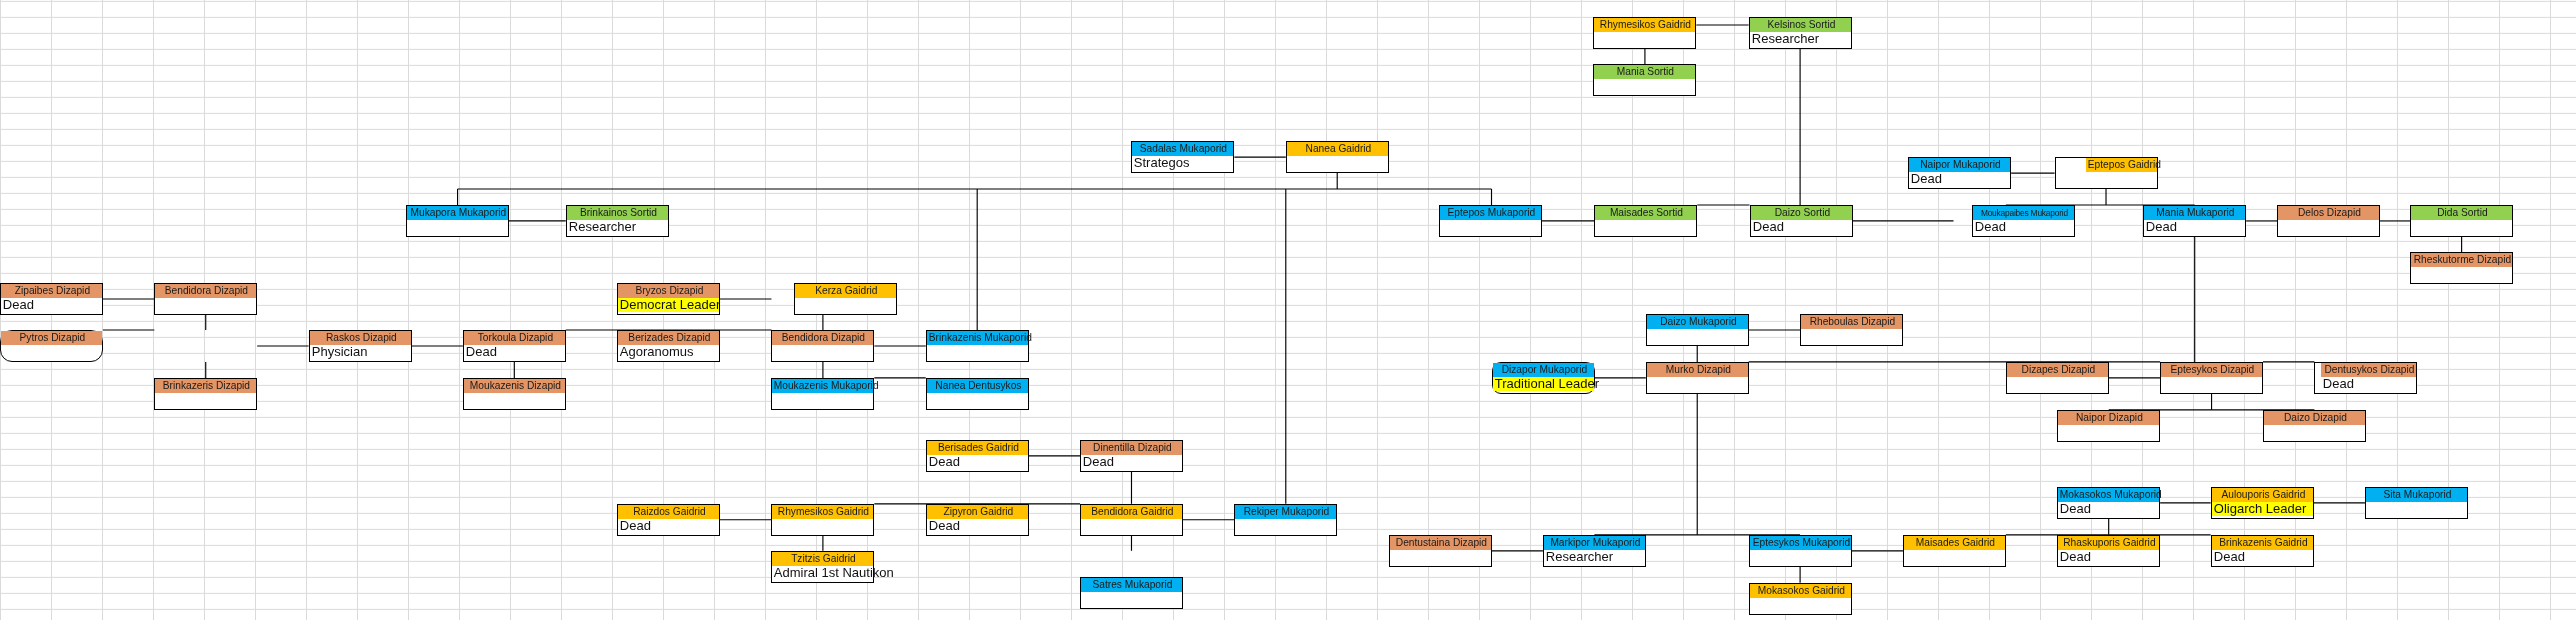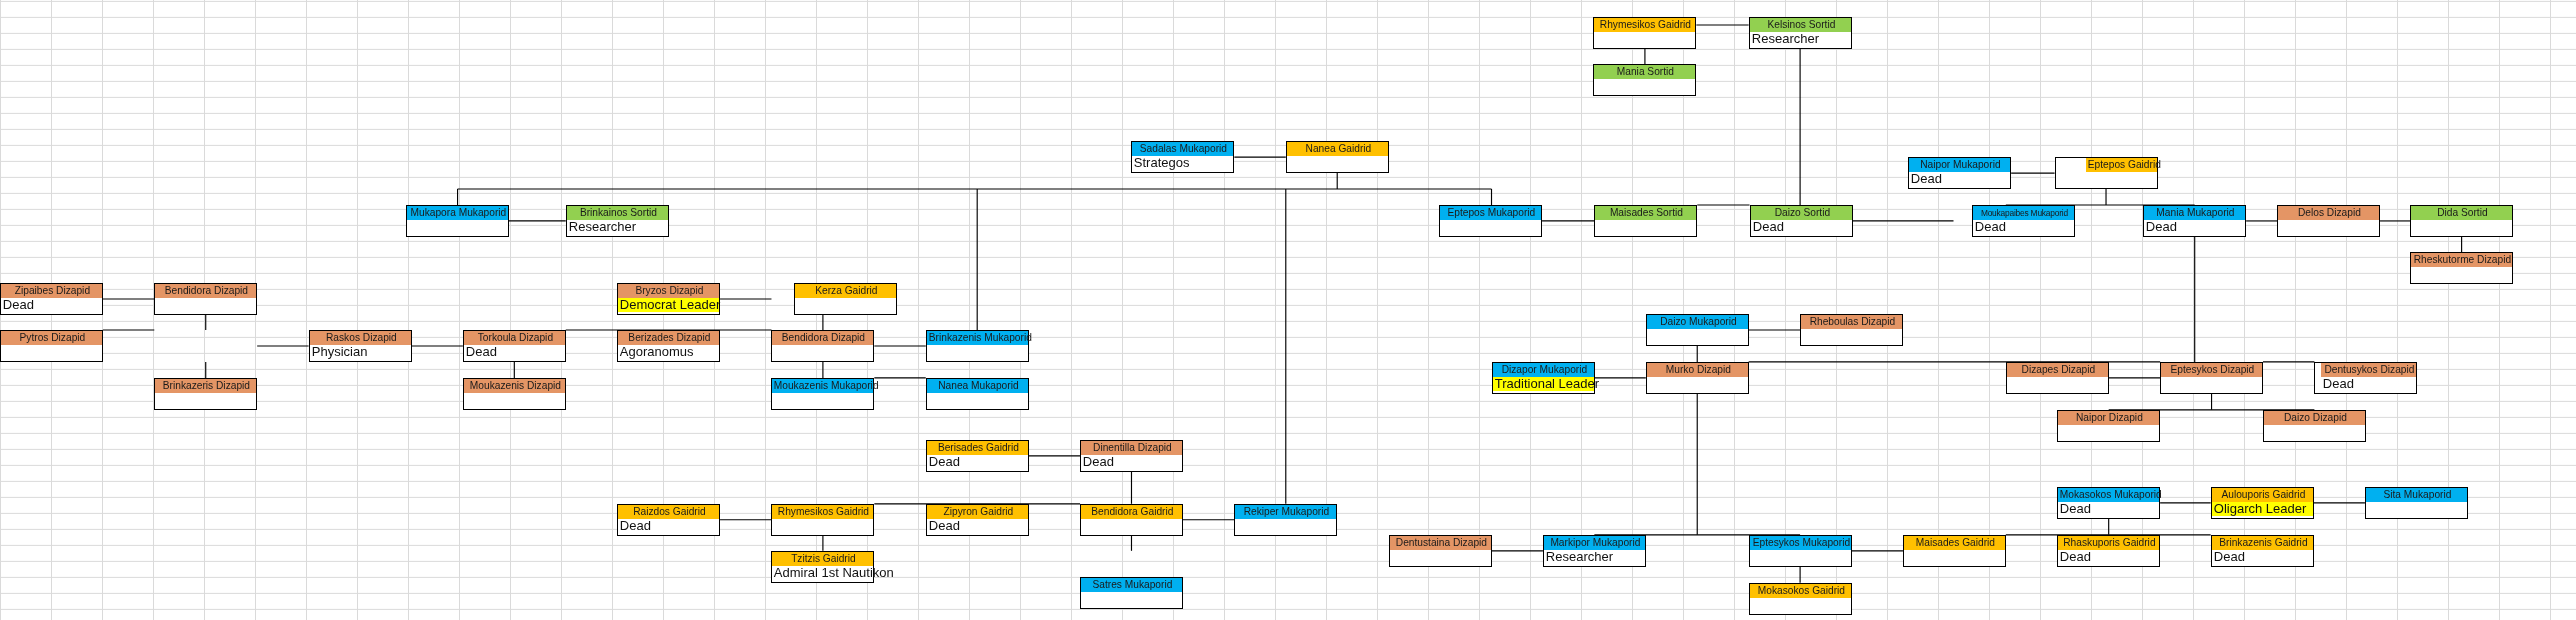--- a/index.html
+++ b/index.html
@@ -171,21 +171,21 @@
       <div class="role"></div>
     </div>
     <div class="box c-blue" style="left: 1646px; top: 314px;">
       <div class="name">Daizo Mukaporid</div>
       <div class="role"></div>
     </div>
     <div class="box c-brown" style="left: 1800px; top: 314px;">
       <div class="name">Rheboulas Dizapid</div>
       <div class="role"></div>
     </div>
-    <div class="box c-brown" style="left: 0px; top: 330px;">
+    <div class="box c-brown" style="left: 0px; top: 330px; border-radius: 12px;">
       <div class="name">Pytros Dizapid</div>
       <div class="role"></div>
     </div>
     <div class="box c-brown" style="left: 154px; top: 330px; margin-top: 48px;">
       <div class="name">Purizia Dizapid</div>
       <div class="role"></div>
     </div>
     <div class="box c-brown" style="left: 309px; top: 330px;">
       <div class="name">Raskos Dizapid</div>
       <div class="role">Physician</div>
@@ -199,21 +199,21 @@
       <div class="role">Agoranomus</div>
     </div>
     <div class="box c-brown" style="left: 771px; top: 330px;">
       <div class="name">Bendidora Dizapid</div>
       <div class="role"></div>
     </div>
     <div class="box c-blue" style="left: 926px; top: 330px;">
       <div class="name">Brinkazenis Mukaporid</div>
       <div class="role"></div>
     </div>
-    <div class="box c-blue" style="left: 1492px; top: 362px;">
+    <div class="box c-blue" style="left: 1492px; top: 362px; border-radius: 9px;">
       <div class="name">Dizapor Mukaporid</div>
       <div class="role yellow">Traditional Leader</div>
     </div>
     <div class="box c-brown" style="left: 1646px; top: 362px;">
       <div class="name">Murko Dizapid</div>
       <div class="role"></div>
     </div>
     <div class="box c-brown" style="left: 2006px; top: 362px;">
       <div class="name">Dizapes Dizapid</div>
       <div class="role"></div>
@@ -232,21 +232,21 @@
     </div>
     <div class="box c-brown" style="left: 463px; top: 378px;">
       <div class="name">Moukazenis Dizapid</div>
       <div class="role"></div>
     </div>
     <div class="box c-blue" style="left: 771px; top: 378px;">
       <div class="name">Moukazenis Mukaporid</div>
       <div class="role"></div>
     </div>
     <div class="box c-blue" style="left: 926px; top: 378px;">
-      <div class="name">Nanea Mukaporid</div>
+      <div class="name">Nanea Dentusykos</div>
       <div class="role"></div>
     </div>
     <div class="box c-brown" style="left: 2057px; top: 410px;">
       <div class="name">Naipor Dizapid</div>
       <div class="role"></div>
     </div>
     <div class="box c-brown" style="left: 2263px; top: 410px;">
       <div class="name">Daizo Dizapid</div>
       <div class="role"></div>
     </div>

